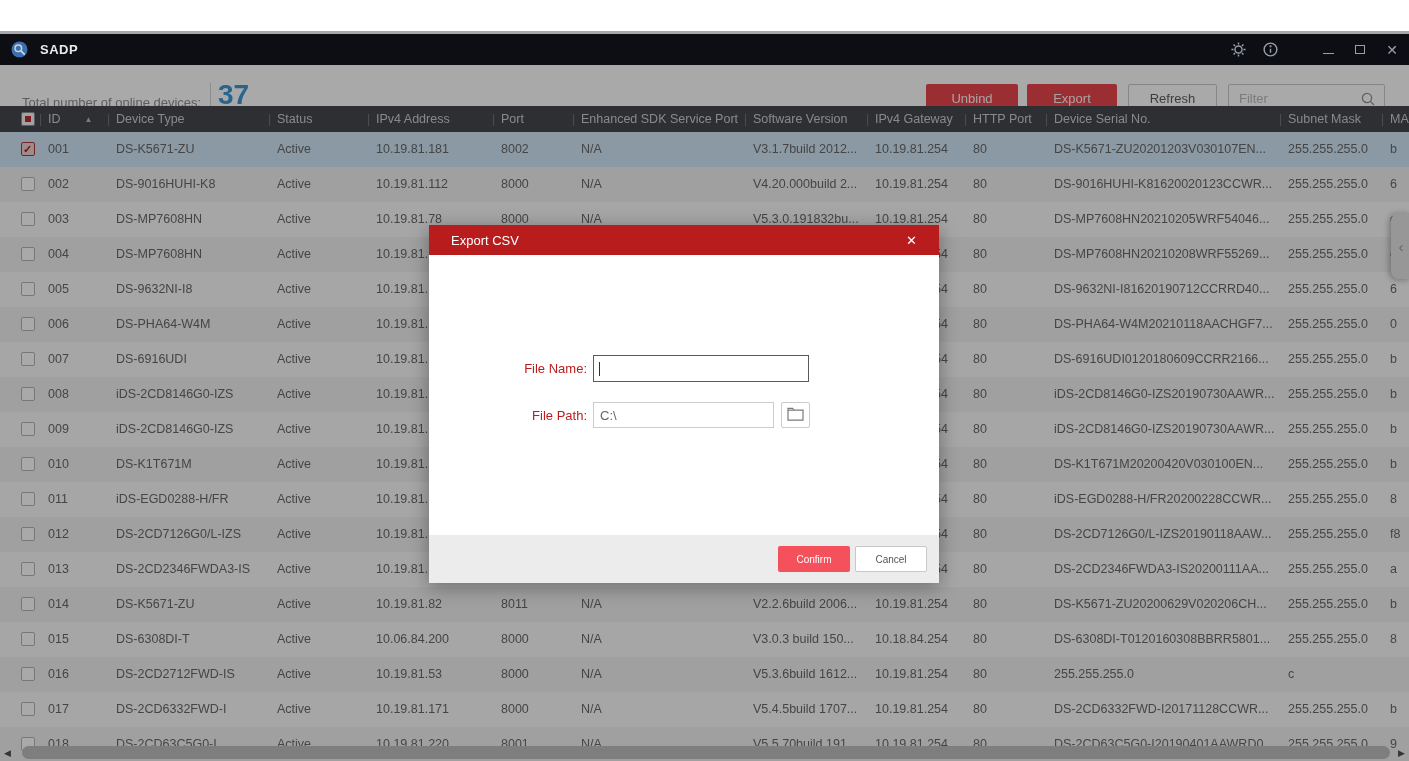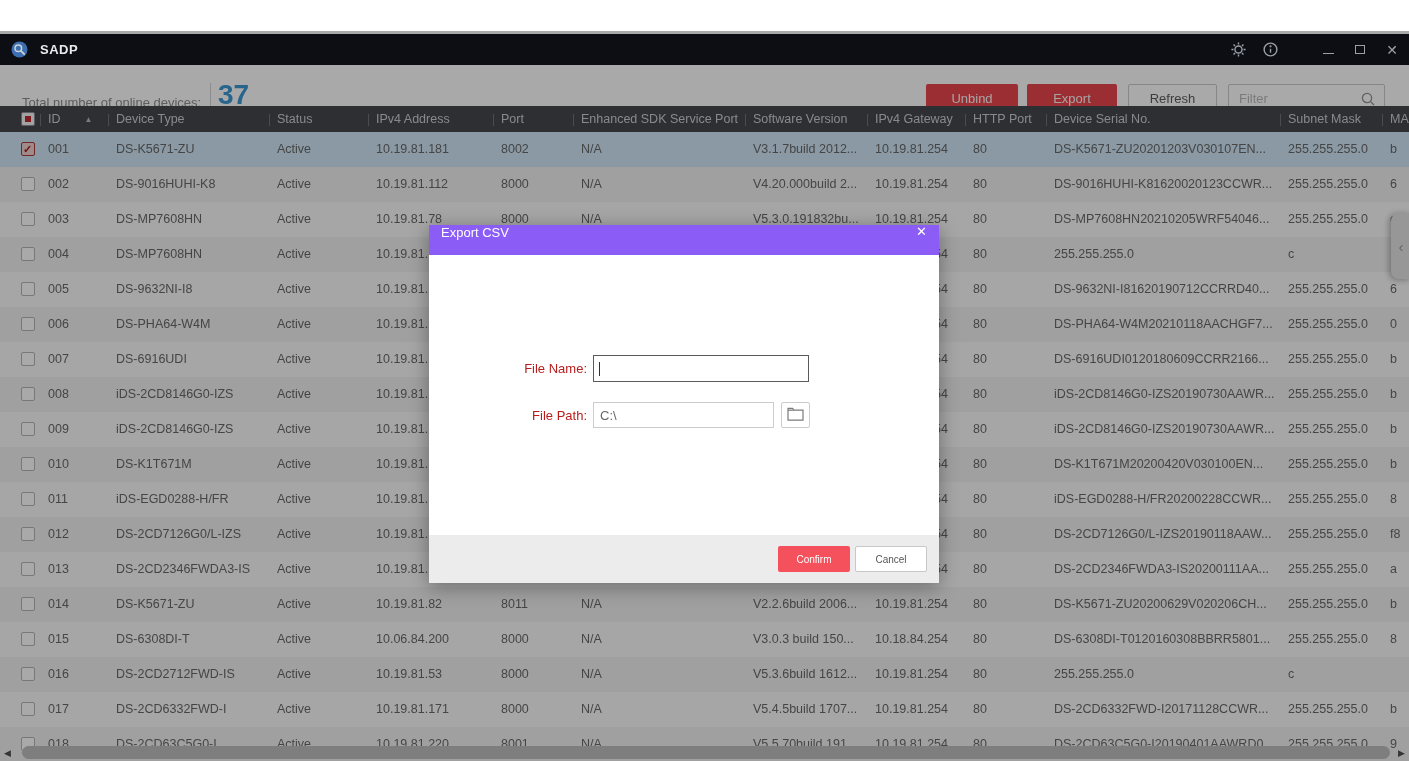--- a/index.html
+++ b/index.html
@@ -70,22 +70,22 @@
               border-radius:8px 0 0 8px; box-shadow:-2px 1px 6px rgba(0,0,0,.3); z-index:11;
               display:flex; align-items:center; justify-content:center; }
   .side-tab .chev { color:#9a9a9a; font-size:15px; }
 
   
   .dim { position:absolute; left:0; right:0; top:31px; bottom:0; background:rgba(8,8,10,.35); z-index:40; }
 
   
   .modal { position:absolute; left:429px; top:225px; width:510px; height:358px; z-index:50;
            background:#ffffff; box-shadow:0 4px 18px rgba(0,0,0,.35); }
-  .modal-header { position:absolute; top:0; left:0; right:0; height:30px; background:#8b5cf6;
-                  display:flex; align-items:flex-start; padding:0 12px; }
+  .modal-header { position:absolute; top:0; left:0; right:0; height:30px; background:#b91c1c;
+                  display:flex; align-items:center; padding:0 22px; }
   .modal-title { color:#ffffff; font-size:13px; }
   .m-close { margin-left:auto; color:#ffffff; font-size:13px; cursor:pointer; line-height:1; }
   .m-row { position:absolute; left:0; display:flex; align-items:center; }
   .m-row.r1 { top:130px; height:27px; }
   .m-row.r2 { top:177px; height:26px; }
   .m-label { width:158px; text-align:right; font-size:13px; color:#b91c1c; flex:0 0 158px; }
   .m-input { margin-left:6px; background:#fff; display:flex; align-items:center; }
   .inp-name { width:216px; height:27px; border:1px solid #5a5a5a; }
   .inp-path { width:181px; height:26px; border:1px solid #cccccc; }
   .caret { width:1px; height:14px; background:#333; margin-left:5px; animation:blink 1s steps(1) infinite; }
@@ -223,20 +223,21 @@
         <div class="td"><span class="cb"></span></div>
         <div class="td">004</div>
         <div class="td">DS-MP7608HN</div>
         <div class="td">Active</div>
         <div class="td">10.19.81.</div>
         <div class="td"></div>
         <div class="td"></div>
         <div class="td"></div>
         <div class="td">10.19.81.254</div>
         <div class="td">80</div>
+        <div class="td">DS-MP7608HN20210208WRF55269...</div>
         <div class="td">255.255.255.0</div>
         <div class="td">c</div>
       </div>
       <div class="tr grid-cols">
         <div class="td"><span class="cb"></span></div>
         <div class="td">005</div>
         <div class="td">DS-9632NI-I8</div>
         <div class="td">Active</div>
         <div class="td">10.19.81.</div>
         <div class="td"></div>

